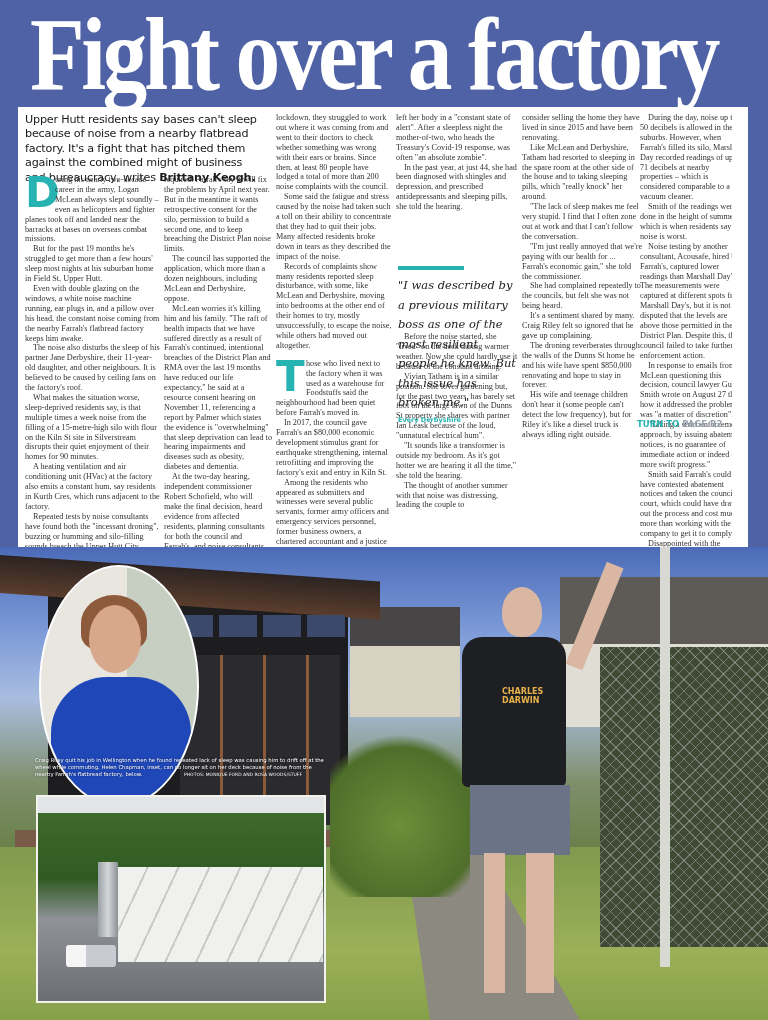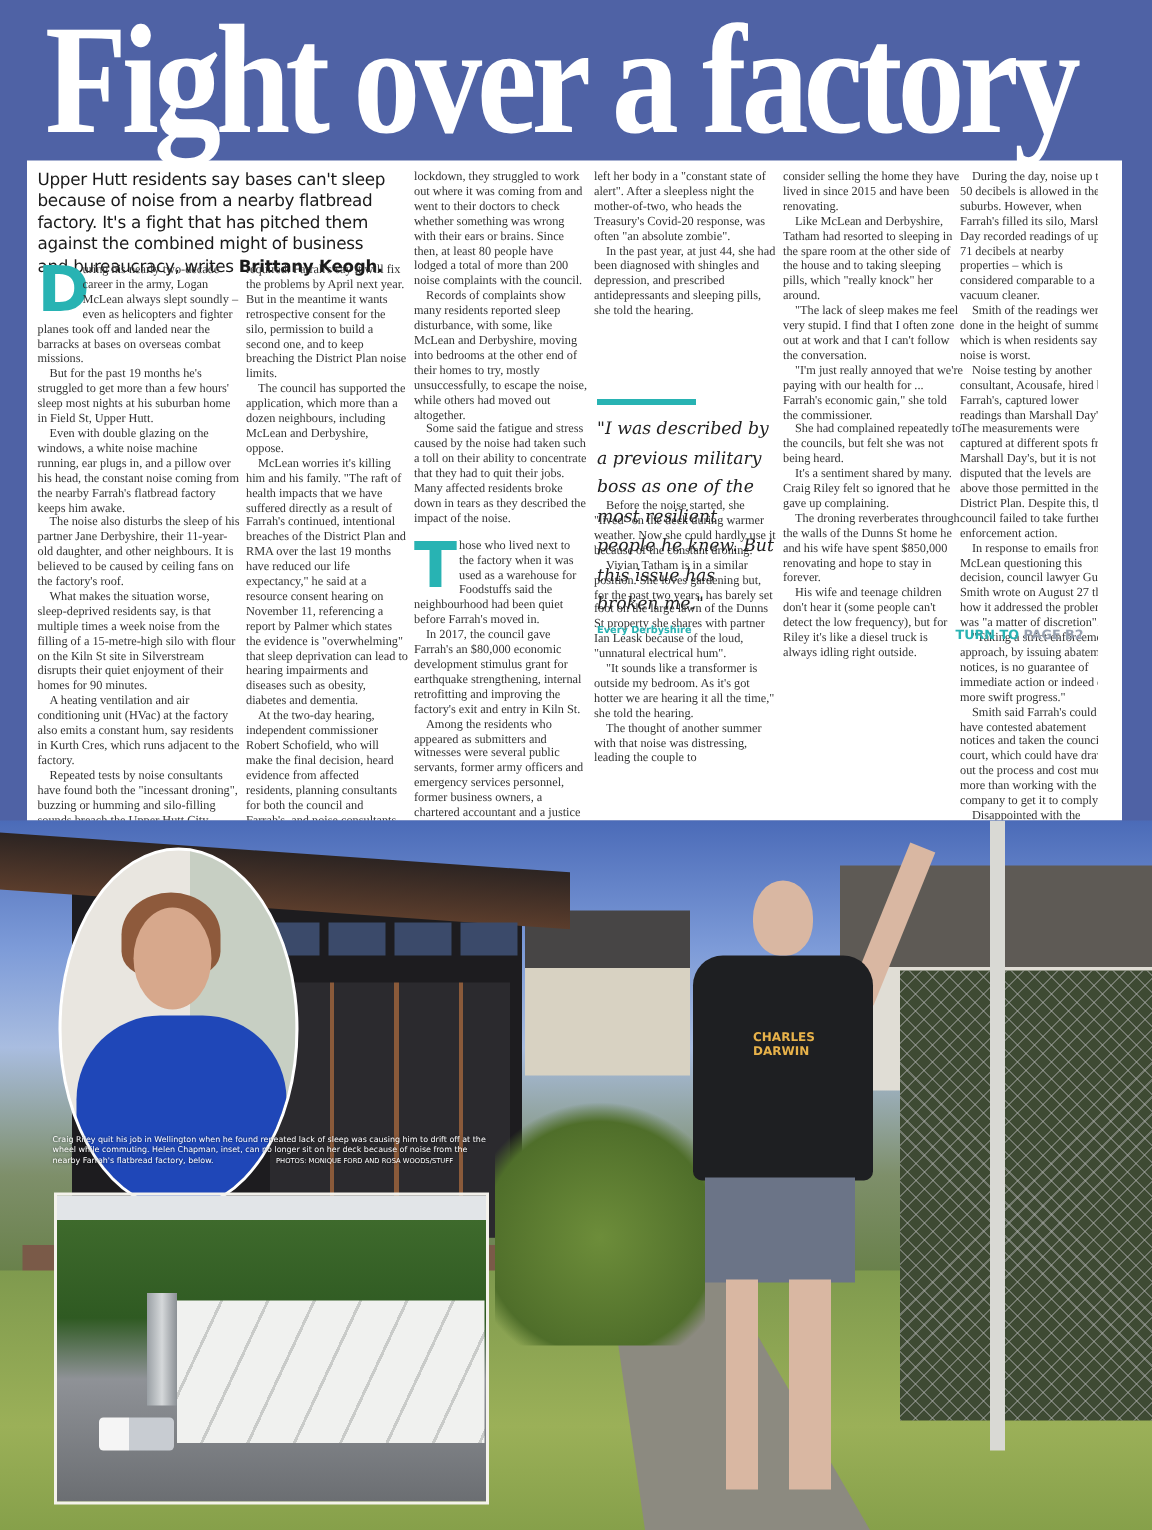--- a/index.html
+++ b/index.html
@@ -118,21 +118,21 @@
     background: radial-gradient(circle at 50% 60%, #6d8d3a 0%, #4f6e2a 60%, transparent 70%);
   }
   .path {
     position: absolute; left: 330px; top: 300px; width: 250px; height: 173px;
     background: #8c8a80; clip-path: polygon(30% 0,60% 0,100% 100%,40% 100%);
   }
   .man {
     position: absolute; left: 440px; top: 40px; width: 160px; height: 420px;
   }
   .man .head { position: absolute; left: 62px; top: 0; width: 40px; height: 50px; border-radius: 50% 50% 45% 45%; background: #d9b7a2; }
-  .man .shirt { position: absolute; left: 22px; top: 50px; width: 120px; height: 150px; background: #1e1f22; border-radius: 20px 20px 6px 6px; padding-left: 12px; }
+  .man .shirt { position: absolute; left: 22px; top: 50px; width: 104px; height: 150px; background: #1e1f22; border-radius: 20px 20px 6px 6px; padding-left: 12px; }
   .man .arm { position: absolute; left: 125px; top: -30px; width: 18px; height: 110px; background: #d9b7a2; transform: rotate(22deg); transform-origin: bottom; }
   .man .shorts { position: absolute; left: 30px; top: 198px; width: 100px; height: 70px; background: #6b7487; }
   .man .legs { position: absolute; left: 44px; top: 266px; width: 70px; height: 140px; background: linear-gradient(90deg,#d9b7a2 0 30%,transparent 30% 60%,#d9b7a2 60%); }
   .shirt-logo { position: absolute; left: 40px; top: 50px; font-family: "DejaVu Sans", sans-serif; font-weight: bold; font-size: 8px; color: #e8b24a; }
 
   .portrait {
     position: absolute; left: 39px; top: 18px; width: 160px; height: 242px;
     border-radius: 50%; background: #f0f0ee; border: 2px solid #ffffff; overflow: hidden;
   }
   .portrait .bg { position: absolute; left: 0; top: 0; width: 100%; height: 100%; background: linear-gradient(90deg,#e9e6e0 0 55%,#c7cfc3 55%); }
@@ -183,30 +183,30 @@
   <div class="col" style="left:146px; top:68px; width:108px;">
     <p class="noindent">required. Farrah's say it will fix the problems by April next year. But in the meantime it wants retrospective consent for the silo, permission to build a second one, and to keep breaching the District Plan noise limits.</p>
     <p>The council has supported the application, which more than a dozen neighbours, including McLean and Derbyshire, oppose.</p>
     <p>McLean worries it's killing him and his family. "The raft of health impacts that we have suffered directly as a result of Farrah's continued, intentional breaches of the District Plan and RMA over the last 19 months have reduced our life expectancy," he said at a resource consent hearing on November 11, referencing a report by Palmer which states the evidence is "overwhelming" that sleep deprivation can lead to hearing impairments and diseases such as obesity, diabetes and dementia.</p>
     <p>At the two-day hearing, independent commissioner Robert Schofield, who will make the final decision, heard evidence from affected residents, planning consultants for both the council and Farrah's, and noise consultants.</p>
 
   </div>
 
   <div class="col" style="left:258px; top:6px; width:116px;">
     <p class="noindent">lockdown, they struggled to work out where it was coming from and went to their doctors to check whether something was wrong with their ears or brains. Since then, at least 80 people have lodged a total of more than 200 noise complaints with the council.</p>
+    <p>Some said the fatigue and stress caused by the noise had taken such a toll on their ability to concentrate that they had to quit their jobs. Many affected residents broke down in tears as they described the impact of the noise.</p>
     <p>Records of complaints show many residents reported sleep disturbance, with some, like McLean and Derbyshire, moving into bedrooms at the other end of their homes to try, mostly unsuccessfully, to escape the noise, while others had moved out altogether.</p>
-    <p>Some said the fatigue and stress caused by the noise had taken such a toll on their ability to concentrate that they had to quit their jobs. Many affected residents broke down in tears as they described the impact of the noise.</p>
     <p class="noindent" style="margin-top:8px;"><span class="dropcap">T</span><span>hose who lived next to the factory when it was used as a warehouse for Foodstuffs said the neighbourhood had been quiet before Farrah's moved in.</span></p>
     <p>In 2017, the council gave Farrah's an $80,000 economic development stimulus grant for earthquake strengthening, internal retrofitting and improving the factory's exit and entry in Kiln St.</p>
     <p>Among the residents who appeared as submitters and witnesses were several public servants, former army officers and emergency services personnel, former business owners, a chartered accountant and a justice of the peace.</p>
 
   </div>
 
   <div class="col" style="left:378px; top:6px; width:122px;">
-    <p class="noindent">left her body in a "constant state of alert". After a sleepless night the mother-of-two, who heads the Treasury's Covid-20 response, was often "an absolute zombie".</p>
+    <p class="noindent">left her body in a "constant state of alert". After a sleepless night the mother-of-two, who heads the Treasury's Covid-19 response, was often "an absolute zombie".</p>
     <p>In the past year, at just 44, she had been diagnosed with shingles and depression, and prescribed antidepressants and sleeping pills, she told the hearing.</p>
     <div style="height:120px;"></div>
     <p>Before the noise started, she "lived" on the deck during warmer weather. Now she could hardly use it because of the constant droning.</p>
     <p>Vivian Tatham is in a similar position. She loves gardening but, for the past two years, has barely set foot on the large lawn of the Dunns St property she shares with partner Ian Leask because of the loud, "unnatural electrical hum".</p>
     <p>"It sounds like a transformer is outside my bedroom. As it's got hotter we are hearing it all the time," she told the hearing.</p>
     <p>The thought of another summer with that noise was distressing, leading the couple to</p>
   </div>
 
   <div class="pullquote">
     <div class="pq-bar"></div>

